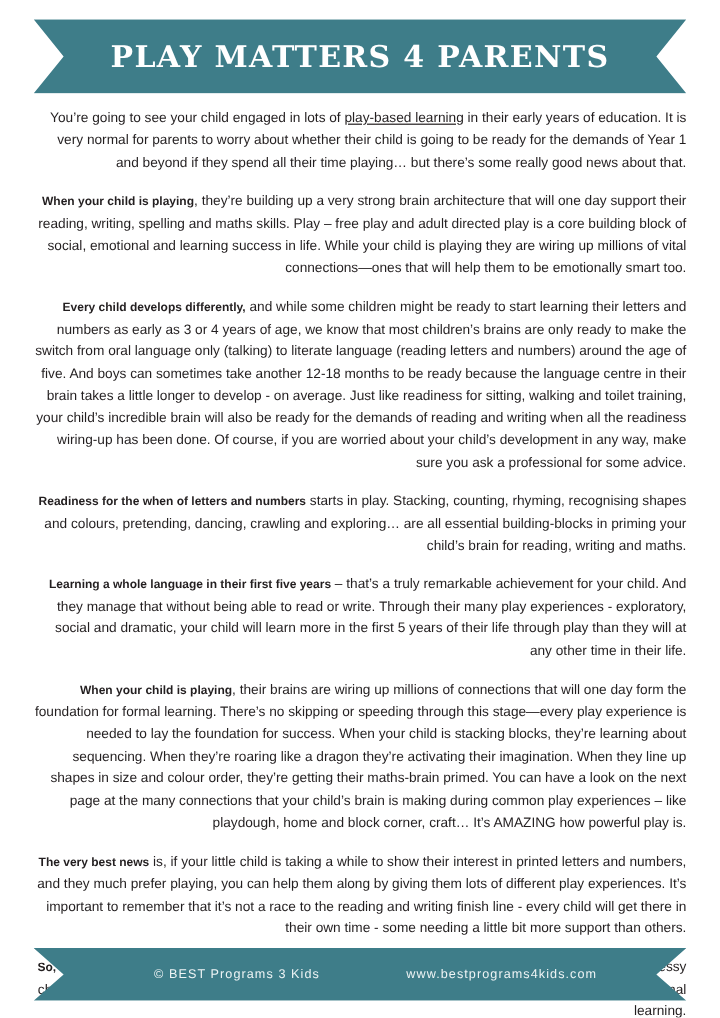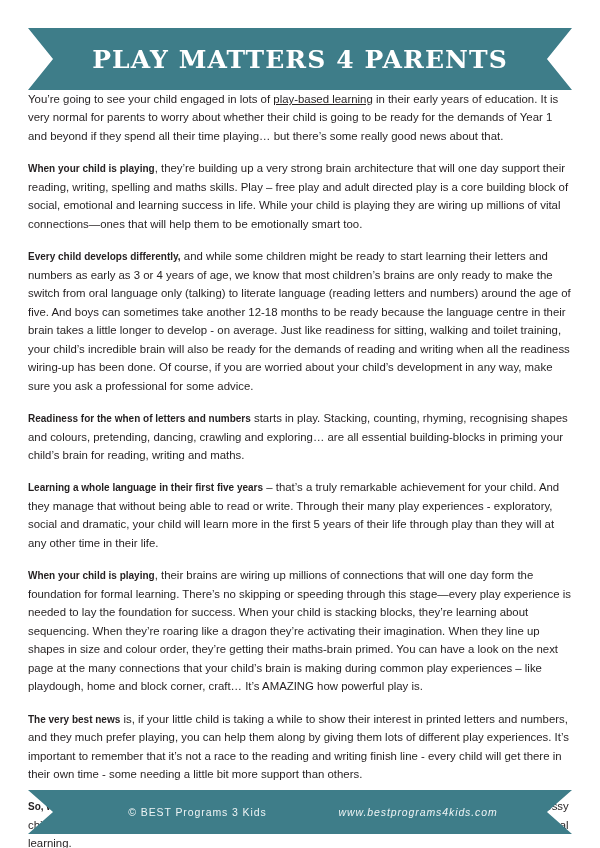--- a/index.html
+++ b/index.html
@@ -38,21 +38,21 @@
         100% 0%,
         95.4% 50%,
         100% 100%,
         0% 100%,
         4.6% 50%);
     display: flex;
     align-items: center;
     justify-content: center;
   }
   .banner-header {
-    top: 28px;
+    top: 16px;
     height: 62px;
   }
   .banner-footer {
     top: 790px;
     height: 44px;
   }
 
   .banner-title {
     color: #ffffff;
     font-family: "DejaVu Serif", "Liberation Serif", serif;
@@ -86,21 +86,21 @@
     position: absolute;
     left: 28px;
     top: 90px;
     width: 544px;
   }
   p.para {
     margin: 0 0 14px 0;
     font-size: 11.4px;
     line-height: 1.62;
     color: #231f20;
-    text-align: left;
+    text-align: right;
   }
   p.para:last-child {
     margin-bottom: 0;
   }
   .lead {
     font-weight: bold;
     font-size: 10px;
   }
   .ul-text {
     text-decoration: underline;
@@ -123,17 +123,17 @@
       <p class="para"><span class="lead">Readiness for the when of letters and numbers</span><span> starts in play. Stacking, counting, rhyming, recognising shapes and colours, pretending, dancing, crawling and exploring… are all essential building-blocks in priming your child’s brain for reading, writing and maths.</span></p>
       <p class="para"><span class="lead">Learning a whole language in their first five years</span><span> – that’s a truly remarkable achievement for your child. And they manage that without being able to read or write. Through their many play experiences - exploratory, social and dramatic, your child will learn more in the first 5 years of their life through play than they will at any other time in their life.</span></p>
       <p class="para"><span class="lead">When your child is playing</span><span>, their brains are wiring up millions of connections that will one day form the foundation for formal learning. There’s no skipping or speeding through this stage—every play experience is needed to lay the foundation for success.  When your child is stacking blocks, they’re learning about sequencing. When they’re roaring like a dragon they’re activating their imagination. When they line up shapes in size and colour order, they’re getting their maths-brain primed. You can have a look on the next page at the many connections that your child’s brain is making during common play experiences – like playdough, home and block corner, craft… It’s AMAZING how powerful play is.</span></p>
       <p class="para"><span class="lead">The very best news</span><span> is, if your little child is taking a while to show their interest in printed letters and numbers, and they much prefer playing, you can help them along by giving them lots of different play experiences. It’s important to remember that it’s not a race to the reading and writing finish line - every child will get there in their own time - some needing a little bit more support than others.</span></p>
       <p class="para"><span class="lead">So, when you see us playing</span><span> - inside and outside; some structured experiences and some very, VERY messy child-led experiences, you’ll know that your child’s brain is getting all wired up ready for the big job of formal learning.</span></p>
     </div>
 
   <div class="banner banner-footer" style="background: rgb(62, 125, 137);">
     <div class="footer-inner">
       <span class="footer-text" style="color: rgb(238, 244, 245);">© BEST Programs 3 Kids</span>
-      <span class="footer-text" style="color: rgb(238, 244, 245); font-style: italic;">www.bestprograms4kids.com</span>
+      <span class="footer-text" style="color: rgb(238, 244, 245);">www.bestprograms4kids.com</span>
     </div>
   </div>
 
 </div>
 
 </body></html>

